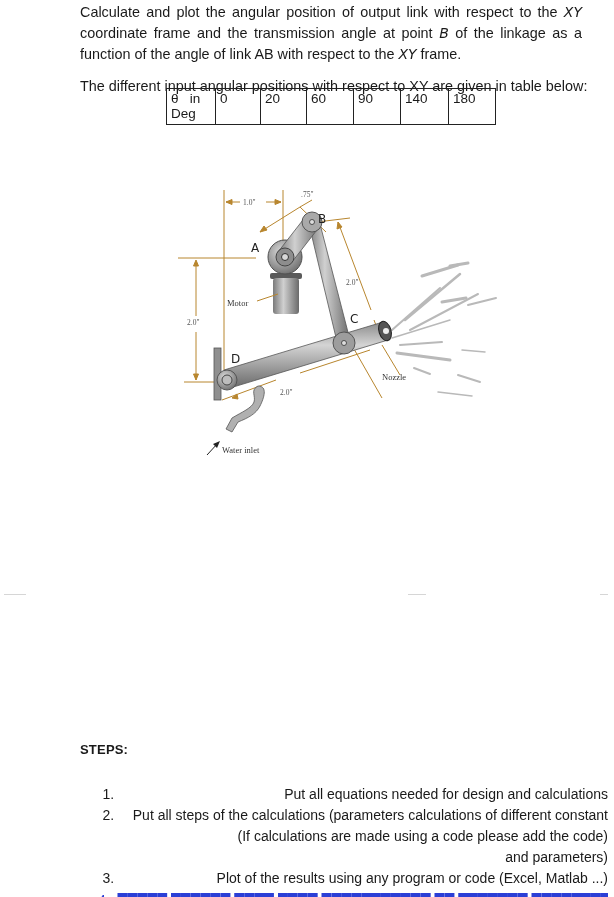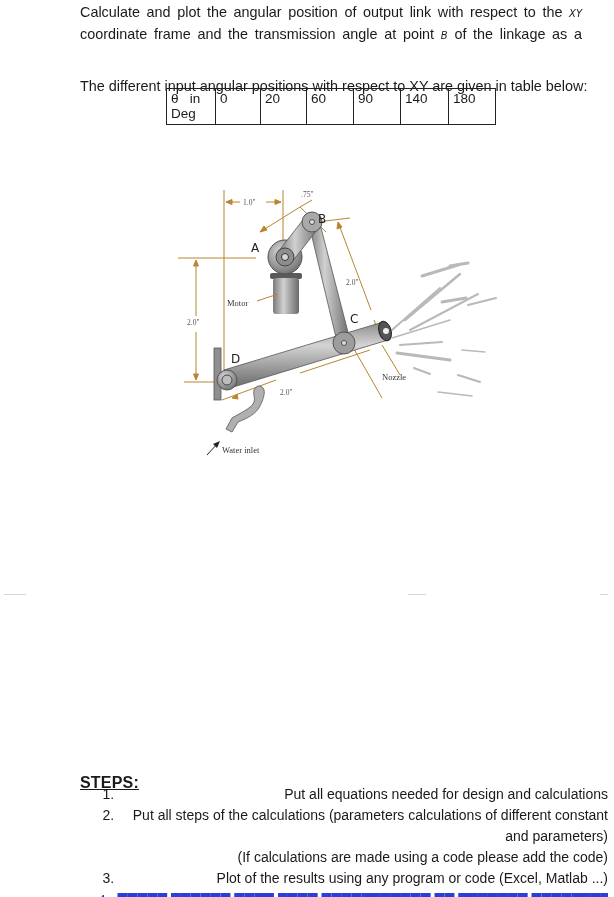--- a/index.html
+++ b/index.html
@@ -1,36 +1,37 @@
 <!DOCTYPE html>
 <html><head>
 <meta charset="utf-8">
 <style>
   html, body { margin: 0; padding: 0; background: #ffffff; }
   body { width: 614px; height: 897px; position: relative; overflow: hidden; font-family: "Liberation Sans", "DejaVu Sans", sans-serif; color: #1a1a1a; }
   .para { position: absolute; left: 80px; width: 502px; font-size: 14.4px; line-height: 21px; }
   .line { display: block; white-space: nowrap; }
   .just { display: block; text-align: justify; text-align-last: justify; white-space: normal; }
-  .ital { font-style: italic; font-family: "DejaVu Sans", sans-serif; font-size: 10px; }
+  .ital { font-style: italic; font-family: "DejaVu Sans", sans-serif; font-size: 14px; }
   table.angles { position: absolute; left: 166px; top: 88px; border-collapse: collapse; font-size: 13.5px; }
   table.angles td { border: 1.3px solid #222; vertical-align: top; padding: 2px 4px 0 4px; height: 33px; line-height: 15px; }
   .diagram { position: absolute; left: 160px; top: 170px; width: 450px; height: 300px; }
-  .steps-title { position: absolute; left: 80px; top: 774px; font-weight: bold; font-size: 16px; letter-spacing: 0.2px; text-decoration: underline; }
+  .steps-title { position: absolute; left: 80px; top: 742px; font-weight: bold; font-size: 13px; letter-spacing: 0.2px; }
   ol.steps { position: absolute; left: 98px; top: 784px; margin: 0; padding: 0 0 0 20px; width: 490px; font-size: 14px; line-height: 21px; }
   ol.steps li { padding-left: 0; text-align: right; }
   .cutoff { position: absolute; left: 98px; top: 893px; width: 510px; height: 4px; overflow: hidden; }
   .cutoff span { display: block; color: #2b3fd6; font-size: 14px; line-height: 21px; margin-top: -3px; white-space: nowrap; }
   .artifact { position: absolute; height: 1px; background: #d6d6d6; }
 </style>
 </head>
 <body>
 
 <div class="para" style="top:2px;">
   <span class="just"><span>Calculate and plot the angular position of output link with respect to the</span> <span class="ital">XY</span></span>
   <span class="just"><span>coordinate frame and the transmission angle at point</span> <span class="ital">B</span> <span>of the linkage as a</span></span>
+  <span class="line"><span>function of the angle of link AB with respect to the</span> <span class="ital">XY</span> <span>frame.</span></span>
 </div>
 
 <div class="para" style="top:76px;">
   <span class="line">The different input angular positions with respect to XY are given in table below:</span>
 </div>
 
 <table class="angles">
   <tbody>
       <tr>
     <td style="width:40px;">
@@ -170,21 +171,21 @@
 <div class="artifact" style="left:4px; top:594px; width:22px;"></div>
 <div class="artifact" style="left:408px; top:594px; width:18px;"></div>
 <div class="artifact" style="left:600px; top:594px; width:8px;"></div>
 
 <div class="steps-title">STEPS:</div>
 
 <ol class="steps">
   <li><span>Put all equations needed for design and calculations</span></li>
   <li>
     <span style="display:block; white-space:nowrap;">Put all steps of the calculations (parameters calculations of different constant</span>
+    <span style="display:block;">(If calculations are made using a code please add the code)</span>
     <span style="display:block;">and parameters)</span>
-    <span style="display:block;">(If calculations are made using a code please add the code)</span>
   </li>
   <li><span>Plot of the results using any program or code (Excel, Matlab ...)</span></li>
 </ol>
 
 <div class="cutoff">
   <span>4.&nbsp;&nbsp;▀▀▀▀▀ ▀▀▀▀▀▀ ▀▀▀▀ ▀▀▀▀ ▀▀▀▀▀▀▀▀▀▀▀ ▀▀ ▀▀▀▀▀▀▀ ▀▀▀▀▀▀▀▀ ▀ ▀▀▀▀▀▀▀▀</span>
 </div>
 
 </body></html>

